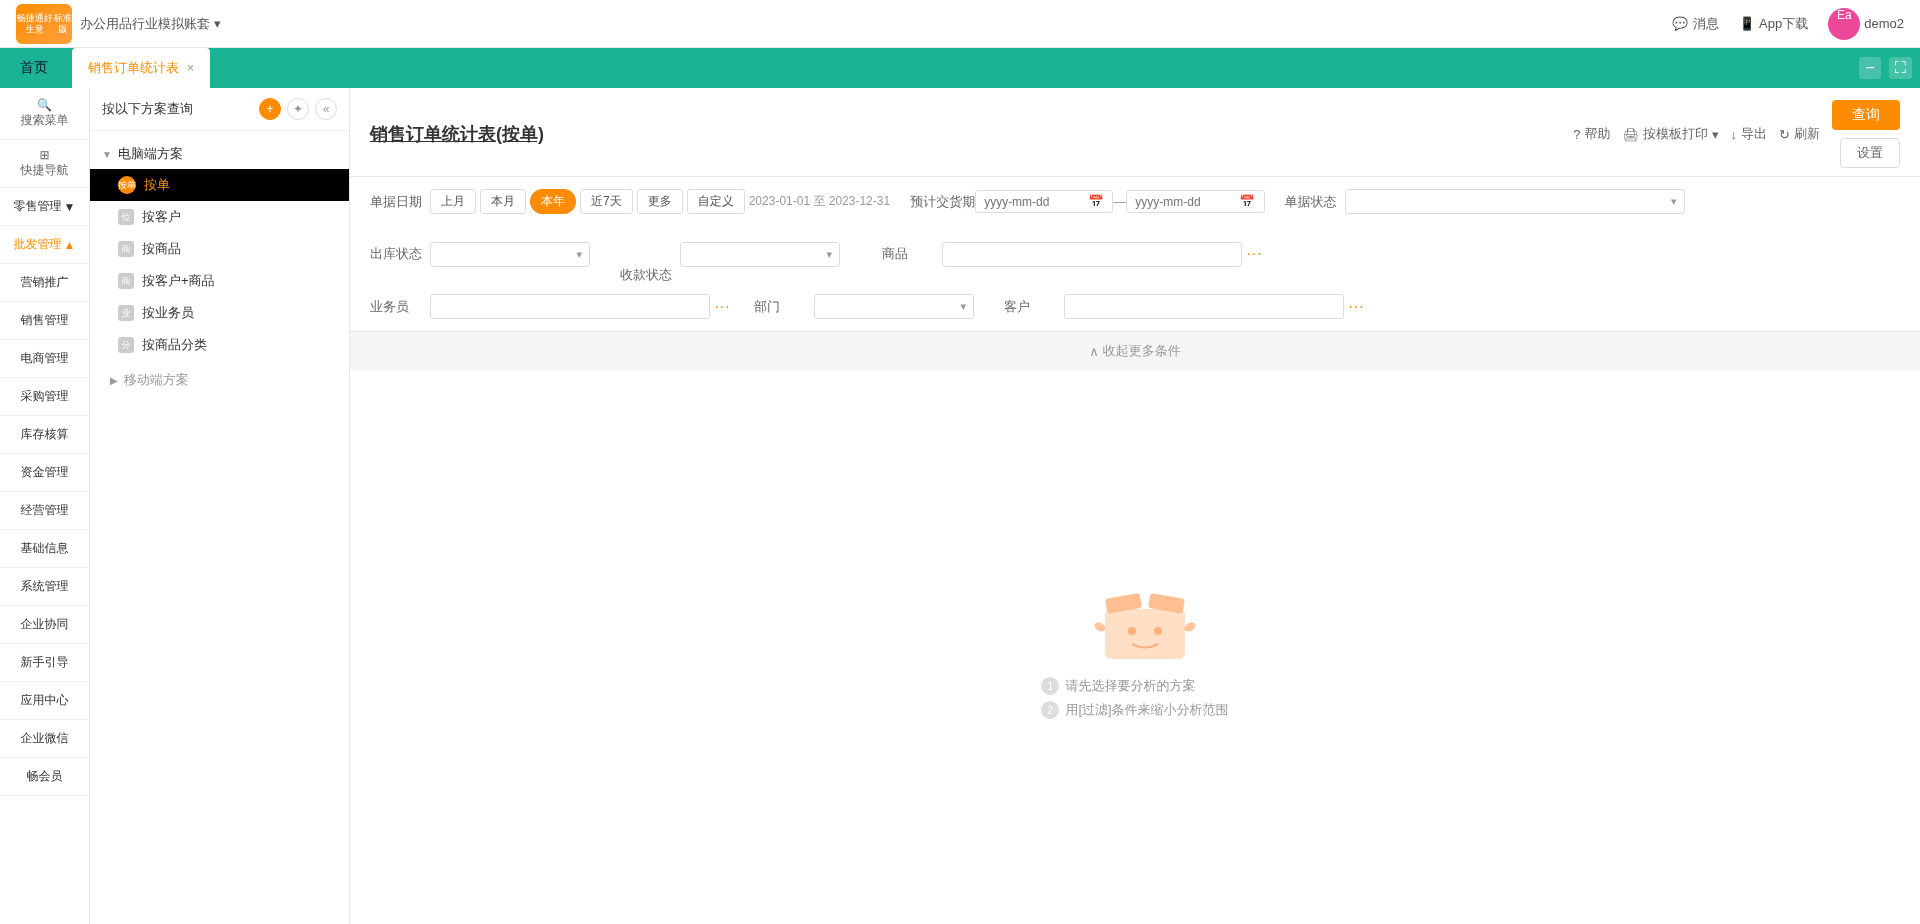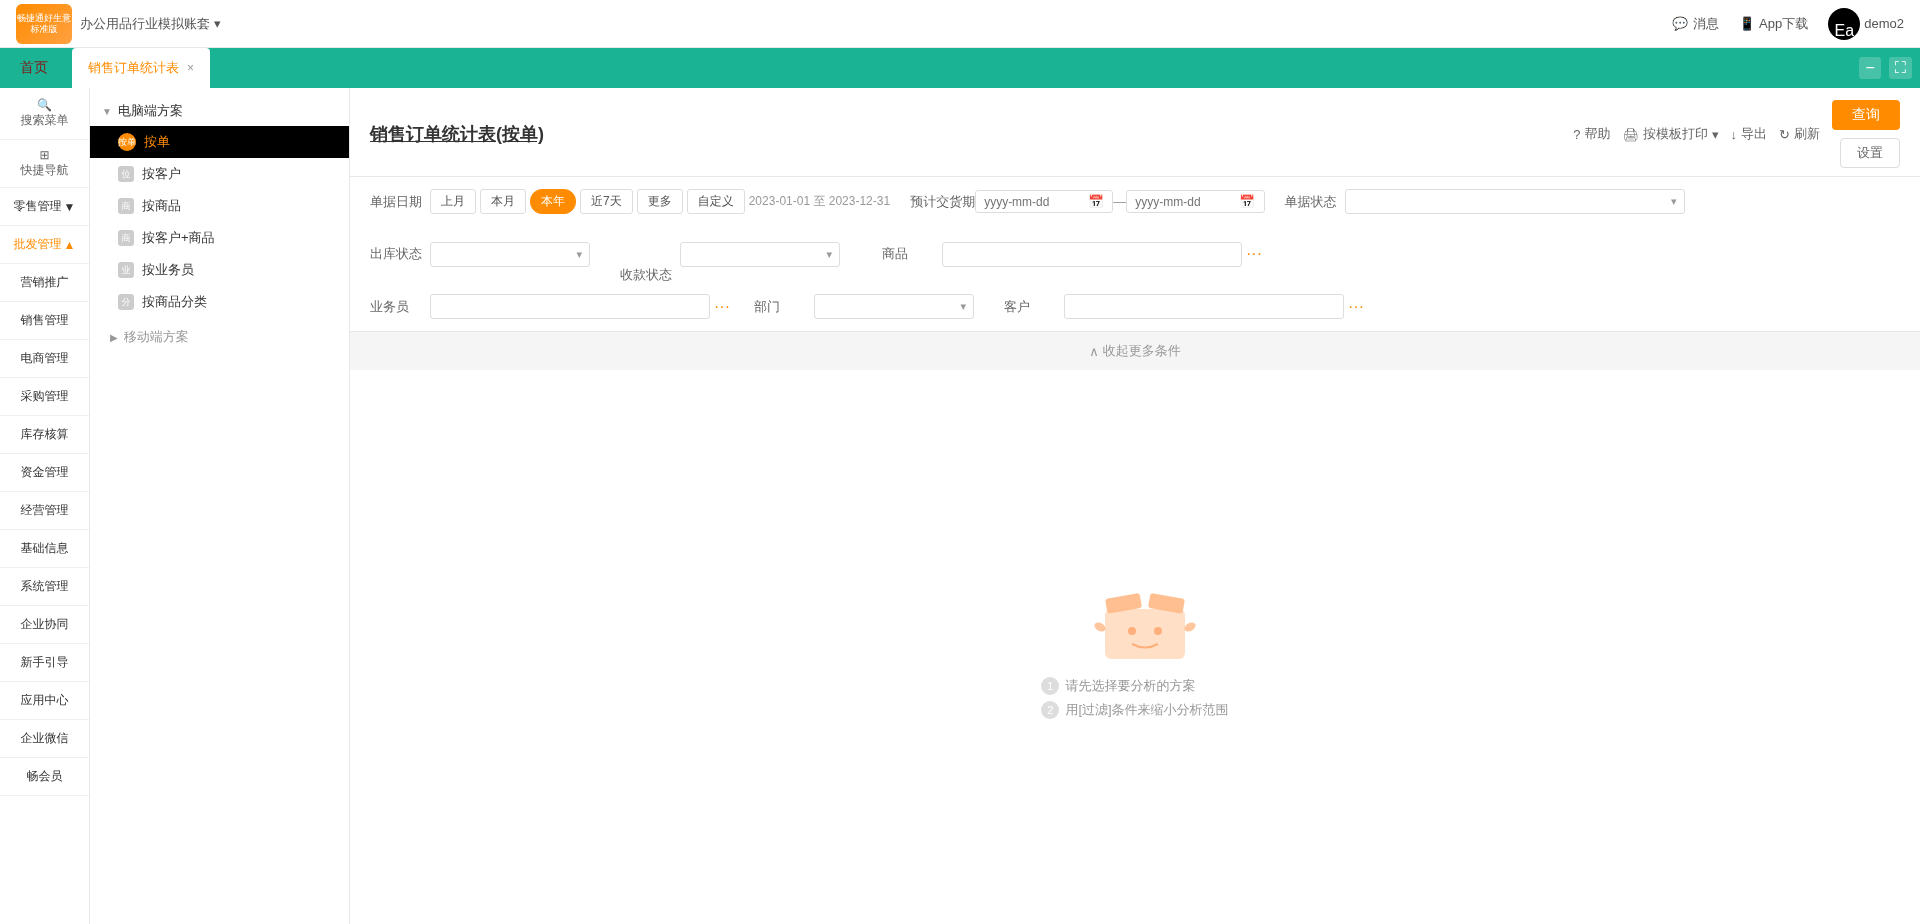--- a/index.html
+++ b/index.html
@@ -1,30 +1,30 @@
 <!DOCTYPE html>
 <html><head>
   <meta charset="utf-8">
   <style>
     * { box-sizing: border-box; margin: 0; padding: 0; }
     body { font-family: 'Microsoft YaHei', sans-serif; font-size: 13px; background: #f5f5f5; color: #333; display: flex; flex-direction: column; height: 100vh; overflow: hidden; }
 
     
     .topbar { background: #fff; height: 48px; display: flex; align-items: center; padding: 0 16px; border-bottom: 1px solid #e8e8e8; justify-content: space-between; flex-shrink: 0; }
     .topbar-left { display: flex; align-items: center; gap: 8px; }
-    .logo-box { width: 56px; height: 40px; background: linear-gradient(135deg, #ff8c00, #ffa040); border-radius: 6px; display: flex; align-items: center; justify-content: center; flex-direction: column; }
+    .logo-box { width: 56px; height: 40px; background: linear-gradient(135deg, #ff8c00, #ffa040); border-radius: 6px; display: flex; align-items: center; justify-content: center; flex-direction: row; }
     .logo-text { color: white; font-size: 9px; line-height: 1.2; text-align: center; }
     .industry-selector { display: flex; align-items: center; gap: 4px; color: #555; font-size: 13px; cursor: pointer; }
     .topbar-right { display: flex; align-items: center; gap: 20px; }
     .topbar-icon-item { display: flex; align-items: center; gap: 4px; color: #555; font-size: 13px; cursor: pointer; }
-    .avatar { width: 32px; height: 32px; border-radius: 50%; background: #000000; display: flex; align-items: flex-end; justify-content: center; color: white; font-size: 16px; }
+    .avatar { width: 32px; height: 32px; border-radius: 50%; background: #ec4899; display: flex; align-items: flex-start; justify-content: center; color: white; font-size: 12px; }
 
     
     .tabbar { background: #1ab394; height: 40px; display: flex; align-items: center; padding: 0 0; flex-shrink: 0; }
-    .tab-home { padding: 0 20px; color: #7f1d1d; font-size: 14px; cursor: pointer; height: 100%; display: flex; align-items: center; }
+    .tab-home { padding: 0 20px; color: #0f172a; font-size: 14px; cursor: pointer; height: 100%; display: flex; align-items: center; }
     .tab-active { background: white; color: #ff8c00; padding: 0 16px; height: 100%; display: flex; align-items: center; gap: 8px; font-size: 13px; border-radius: 4px 4px 0 0; margin-left: 4px; }
     .tab-close { color: #999; cursor: pointer; font-size: 12px; }
     .tab-controls { margin-left: auto; display: flex; align-items: center; gap: 8px; padding-right: 8px; }
     .tab-ctrl-btn { color: white; background: rgba(255,255,255,0.2); border: none; border-radius: 3px; padding: 2px 6px; cursor: pointer; font-size: 16px; }
 
     
     .main-layout { display: flex; flex: 1; overflow: hidden; }
 
     
     .sidebar { width: 90px; background: #fff; border-right: 1px solid #e8e8e8; display: flex; flex-direction: column; overflow-y: auto; flex-shrink: 0; }
@@ -206,20 +206,26 @@
       <span>企业微信</span>
     </div>
     <div class="sidebar-item">
       <span>畅会员</span>
     </div>
   </div>
 
   <div class="content">
 
     <div class="left-panel">
+      <div class="left-panel-header">
+        <span class="left-panel-title">按以下方案查询</span>
+        <button class="lp-icon-btn orange">+</button>
+        <button class="lp-icon-btn">✦</button>
+        <button class="lp-icon-btn">«</button>
+      </div>
       <div class="tree-section">
         <div class="tree-parent">
           <span style="color:#999;font-size:10px;">▼</span>
           <span>电脑端方案</span>
         </div>
         <div class="tree-child active">
           <div class="tree-child-icon" style="font-size:9px;">按单</div>
           <span>按单</span>
         </div>
         <div class="tree-child">

